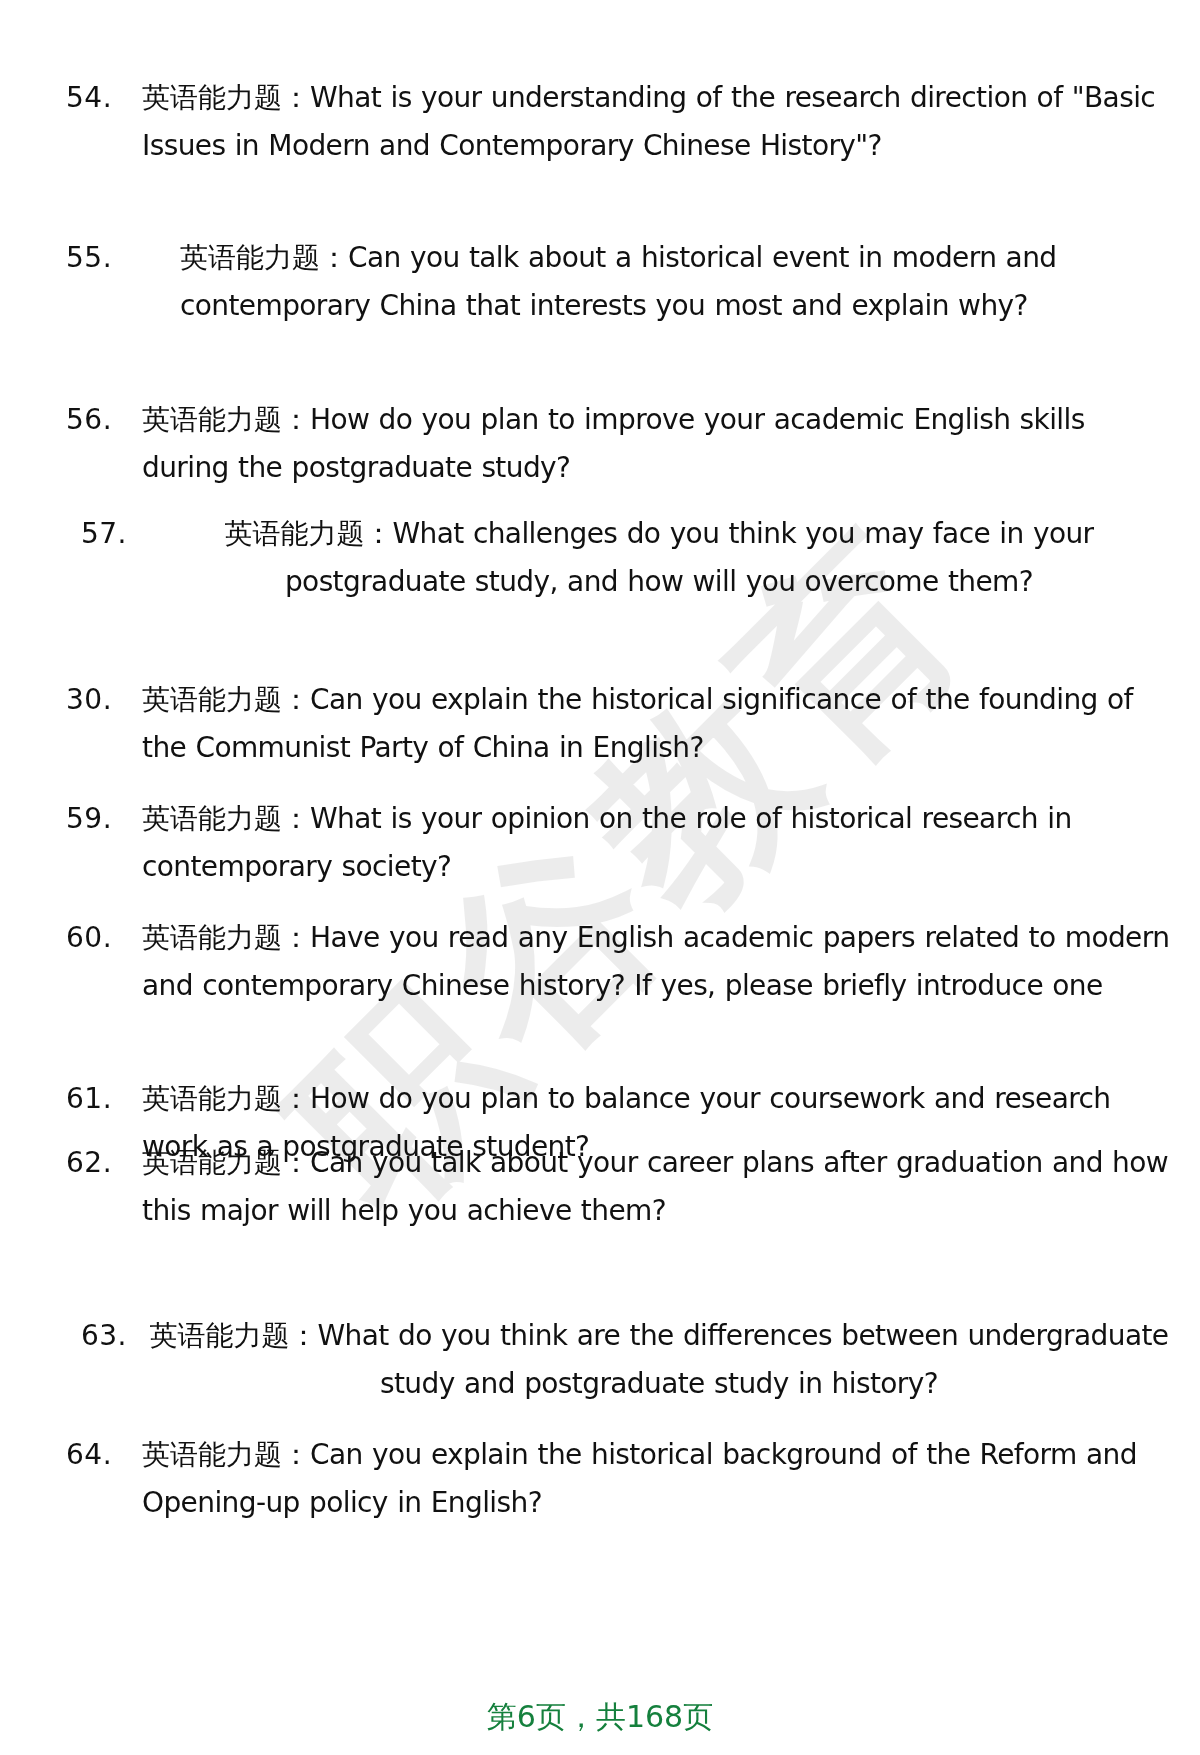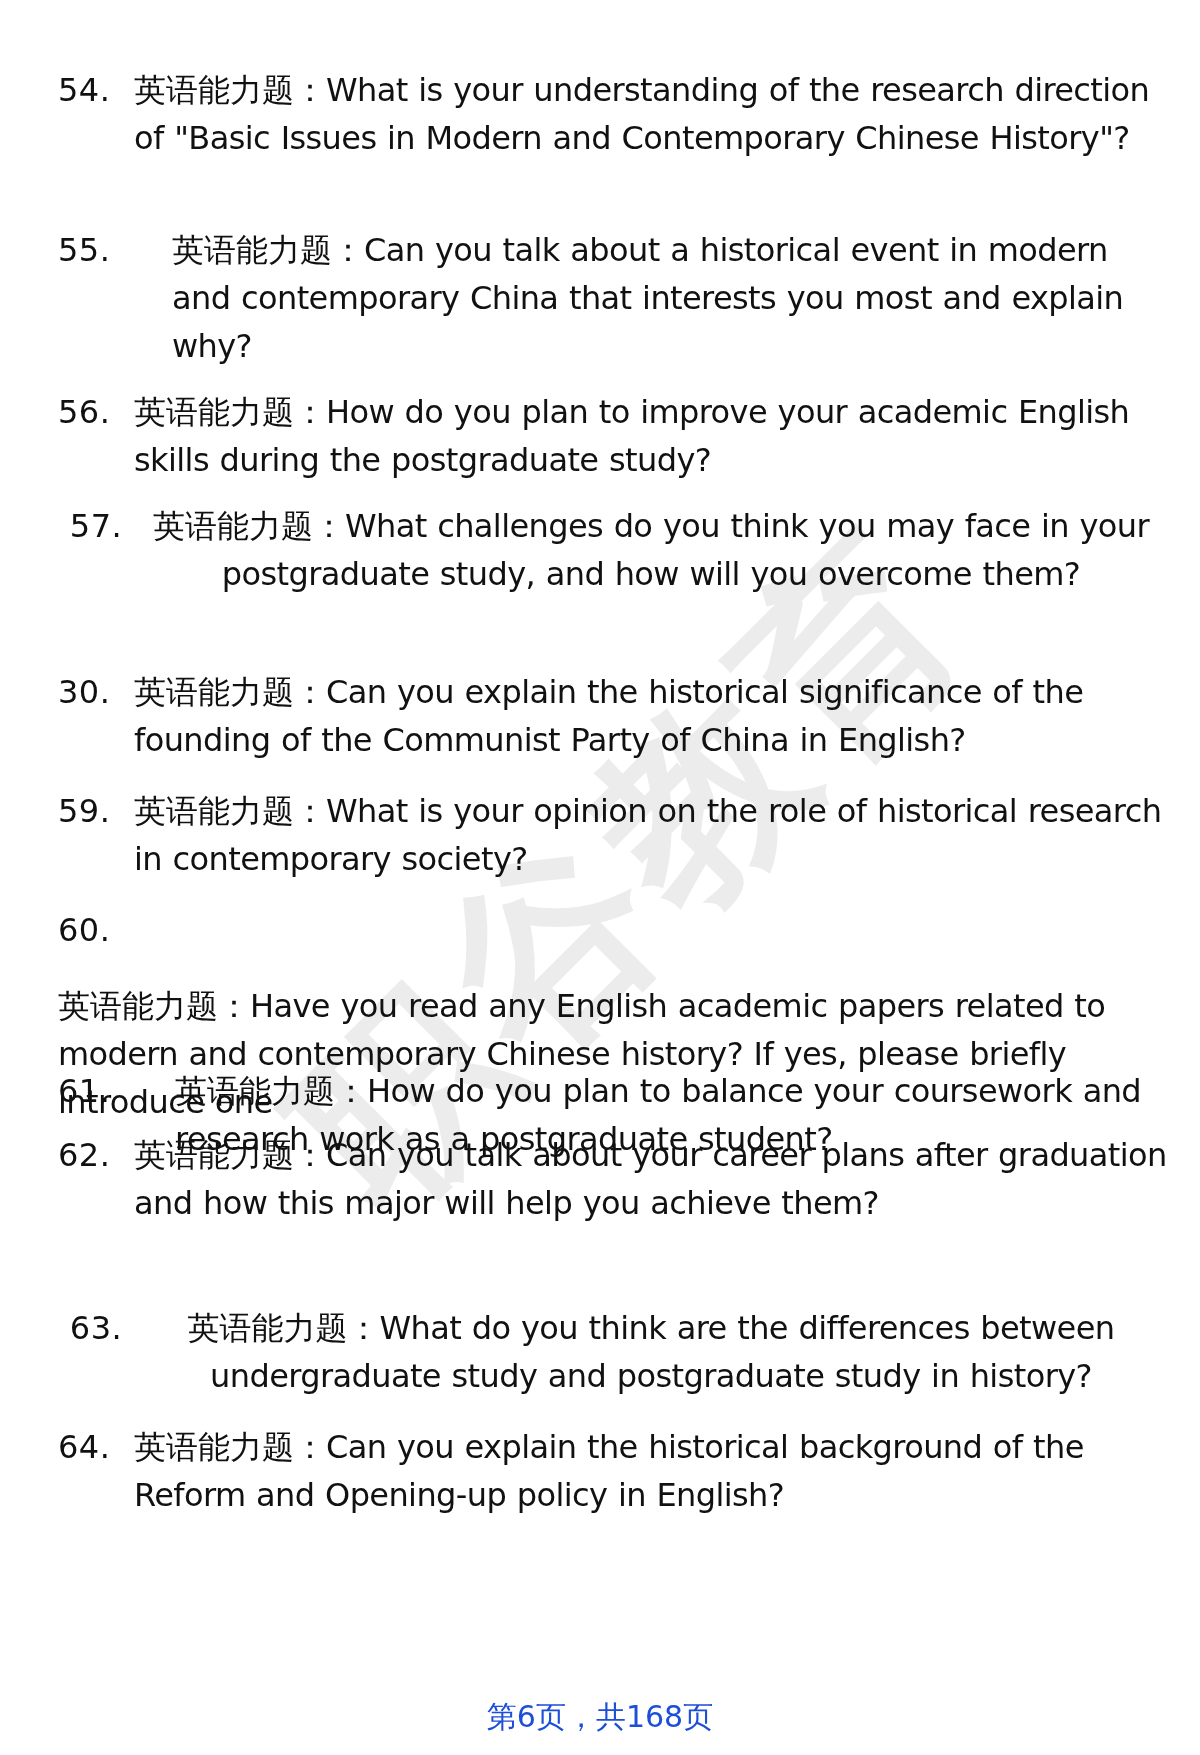--- a/index.html
+++ b/index.html
@@ -34,22 +34,22 @@
       position: absolute;
       left: 52px;
       top: 60px;
       width: 1110px;
       margin: 0;
       padding: 0;
       list-style: none;
     }
     .q {
       display: flex;
-      margin: 6px;
-      font-size: 32px;
+      margin: 14px;
+      font-size: 28px;
       line-height: 48px;
     }
     .q .num {
       width: 76px;
       flex: 0 0 76px;
       letter-spacing: 0.5px;
     }
     .q .body {
       flex: 1 1 auto;
       letter-spacing: -0.6px;
@@ -57,21 +57,21 @@
     }
     .q .tag { letter-spacing: 0; }
     .footer {
       position: absolute;
       left: 0;
       top: 1697px;
       width: 1200px;
       text-align: center;
       font-size: 30px;
       line-height: 40px;
-      color: #1d4ed8;
+      color: #15803d;
     }
   </style>
 </head>
 <body>
 
 <div class="watermark">职谷教育</div>
 
 <div class="questions">
   <div class="q" style="position:absolute;top:0px;width:1110px;">
     <span class="num">54.</span>
@@ -90,25 +90,25 @@
     <span class="body"><span class="tag">英语能力题：</span><span>What challenges do you think you may face in your postgraduate study, and how will you overcome them?</span></span>
   </div>
   <div class="q" style="position:absolute;top:602px;width:1110px;">
     <span class="num">30.</span>
     <span class="body"><span class="tag">英语能力题：</span><span>Can you explain the historical significance of the founding of the Communist Party of China in English?</span></span>
   </div>
   <div class="q" style="position:absolute;top:721px;width:1110px;">
     <span class="num">59.</span>
     <span class="body"><span class="tag">英语能力题：</span><span>What is your opinion on the role of historical research in contemporary society?</span></span>
   </div>
-  <div class="q" style="position:absolute;top:840px;width:1110px;flex-direction:column;">
+  <div class="q" style="position:absolute;top:840px;width:1110px;">
     <span class="num">60.</span>
     <span class="body"><span class="tag">英语能力题：</span><span>Have you read any English academic papers related to modern and contemporary Chinese history? If yes, please briefly introduce one</span></span>
   </div>
-  <div class="q" style="position:absolute;top:1001px;width:1110px;gap:41px;">
+  <div class="q" style="position:absolute;top:1001px;width:1110px;">
     <span class="num">61.</span>
     <span class="body"><span class="tag">英语能力题：</span><span>How do you plan to balance your coursework and research work as a postgraduate student?</span></span>
   </div>
   <div class="q" style="position:absolute;top:1065px;width:1110px;">
     <span class="num">62.</span>
     <span class="body"><span class="tag">英语能力题：</span><span>Can you talk about your career plans after graduation and how this major will help you achieve them?</span></span>
   </div>
   <div class="q" style="position:absolute;top:1238px;width:1110px;text-align:center;">
     <span class="num">63.</span>
     <span class="body"><span class="tag">英语能力题：</span><span>What do you think are the differences between undergraduate study and postgraduate study in history?</span></span>

